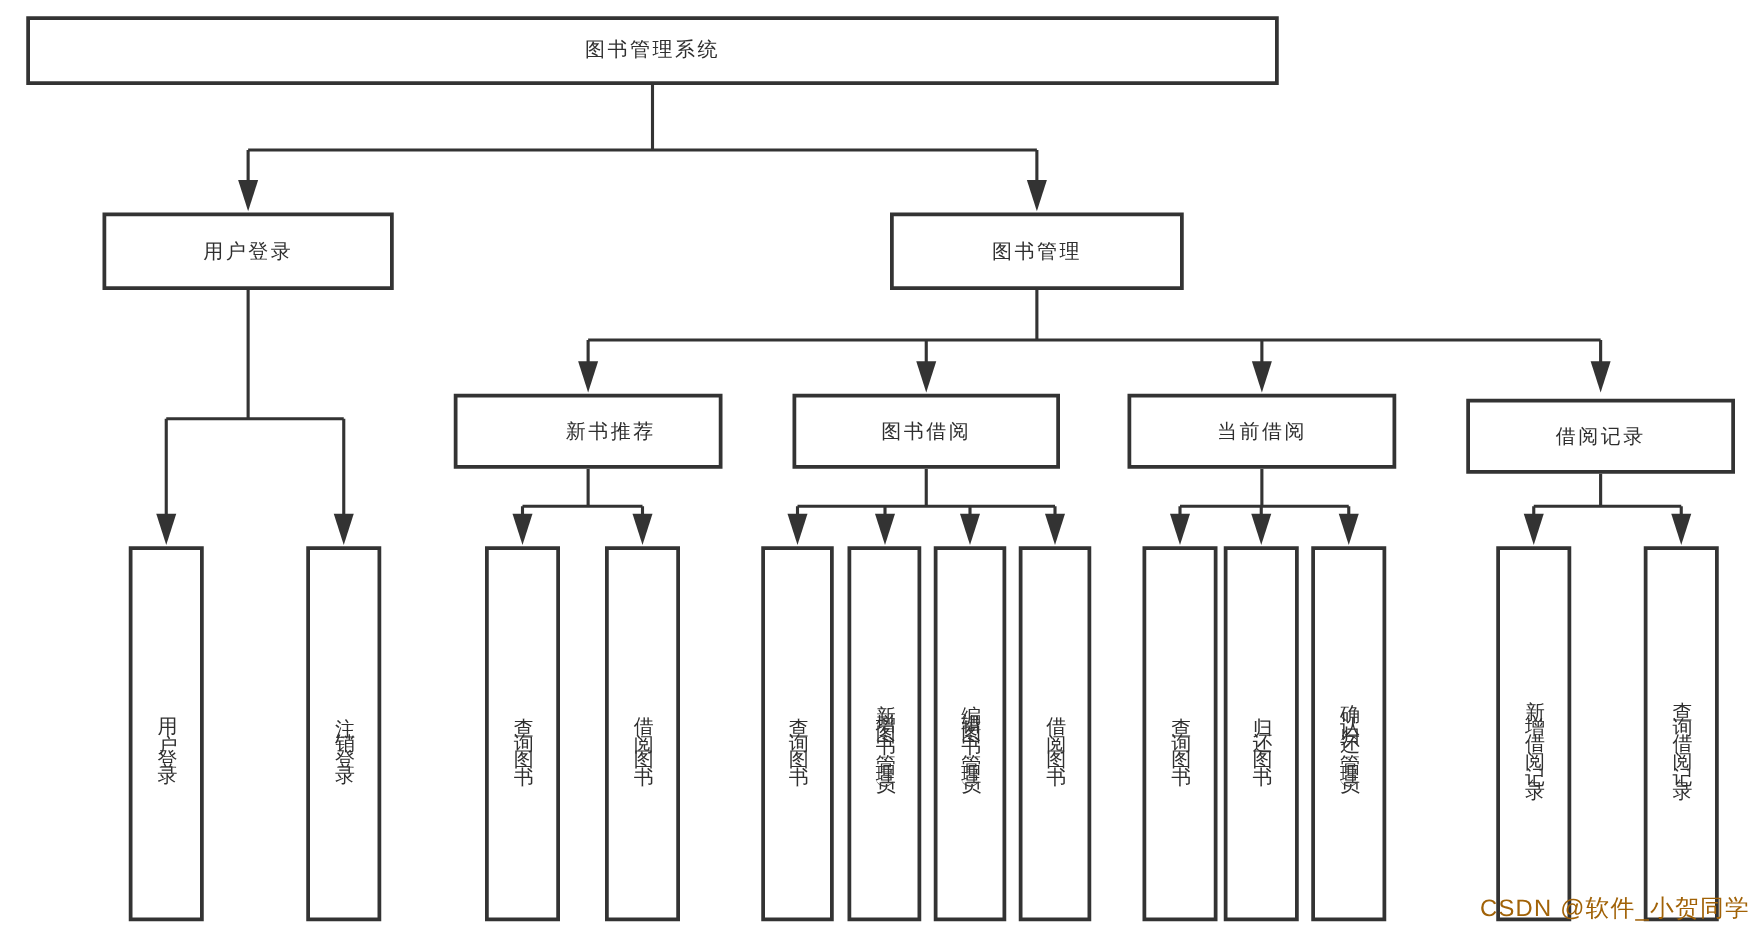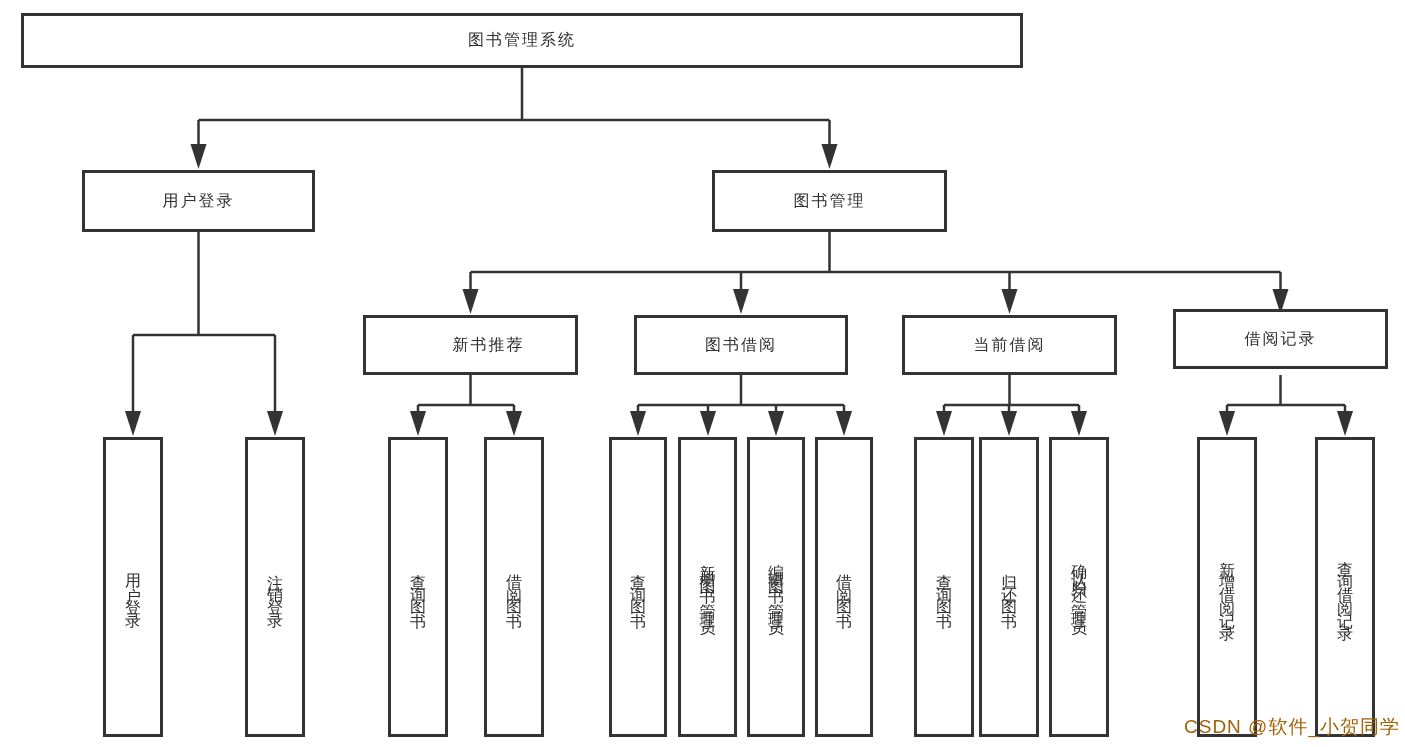--- a/index.html
+++ b/index.html
@@ -99,21 +99,21 @@
   </svg>
 
   <div class="node" style="left:21px; top:13px; width:1002px; height:55px;">图书管理系统</div>
 
   <div class="node" style="left:82px; top:170px; width:233px; height:62px;">用户登录</div>
   <div class="node" style="left:712px; top:170px; width:235px; height:62px;text-align:right;">图书管理</div>
 
   <div class="node" style="left:363px; top:315px; width:215px; height:60px;padding-left:36px;">新书推荐</div>
   <div class="node" style="left:902px; top:315px; width:215px; height:60px;">当前借阅</div>
   <div class="node" style="left:634px; top:315px; width:214px; height:60px;">图书借阅</div>
-  <div class="node" style="left:1173px; top:309px; width:215px; height:60px;">借阅记录</div>
+  <div class="node" style="left:1173px; top:319px; width:215px; height:60px;">借阅记录</div>
 
   <div class="node vnode vshort" style="left:103px; top:437px; width:60px; height:300px;">用户登录</div>
   <div class="node vnode vshort" style="left:245px; top:437px; width:60px; height:300px;">注销登录</div>
 
   <div class="node vnode vshort" style="left:388px; top:437px; width:60px; height:300px;">查询图书</div>
   <div class="node vnode vshort" style="left:484px; top:437px; width:60px; height:300px;">借阅图书</div>
 
   <div class="node vnode vshort" style="left:609px; top:437px; width:58px; height:300px;">查询图书</div>
   <div class="node vnode vlong" style="left:678px; top:437px; width:59px; height:300px;">新增图书（管理员）</div>
   <div class="node vnode vlong" style="left:747px; top:437px; width:58px; height:300px;">编辑图书（管理员）</div>

